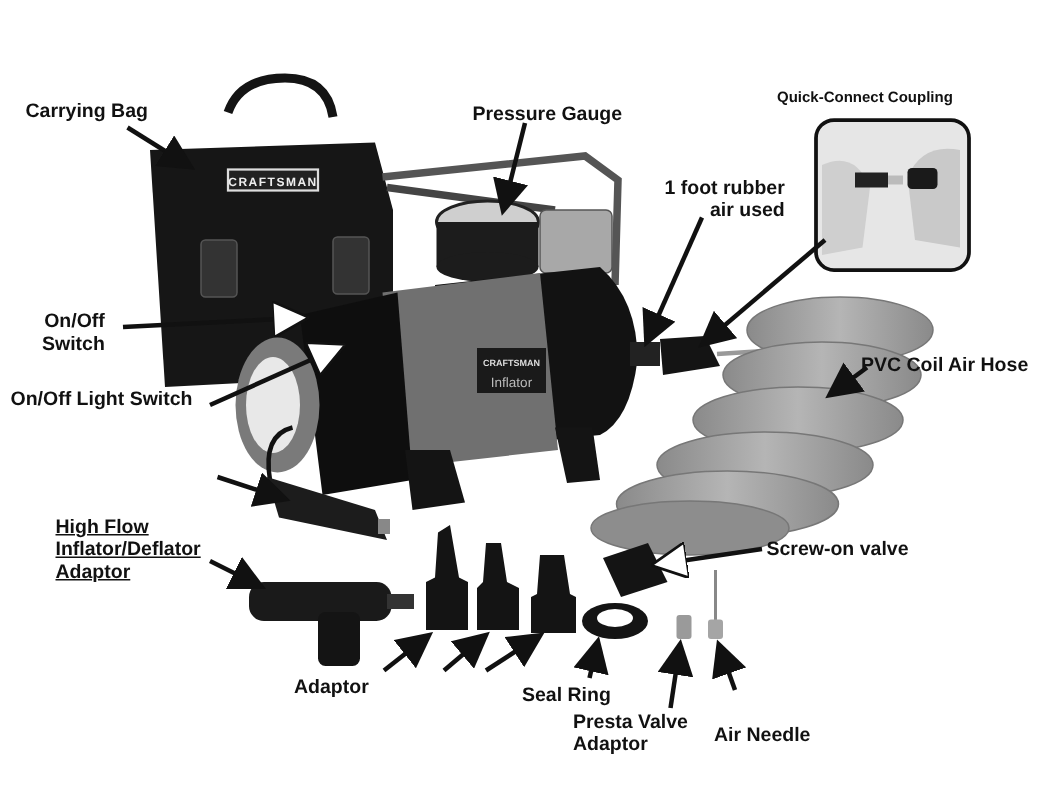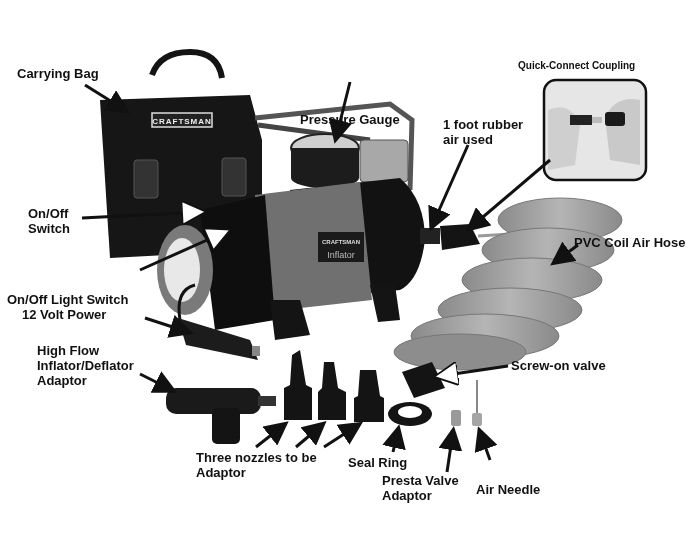--- a/index.html
+++ b/index.html
@@ -1,21 +1,21 @@
 <!DOCTYPE html>
 <html><head>
   <meta charset="utf-8">
   <style>
     html, body { margin: 0; padding: 0; background: #ffffff; }
     body { width: 697px; height: 541px; position: relative; overflow: hidden;
            font-family: "Liberation Sans", sans-serif; }
     #art { position: absolute; left: 0; top: 0; }
     .lbl { position: absolute; font-family: "Liberation Sans", sans-serif; font-weight: bold;
            font-size: 13px; line-height: 15px; color: #111111; white-space: nowrap; }
-    .lbl.c { text-align: left; }
+    .lbl.c { text-align: right; }
     .ln { display: block; }
   </style>
 </head>
 <body>
 
 <svg id="art" width="697" height="541" viewBox="0 0 697 541">
   <defs>
     <marker id="ah" markerWidth="8" markerHeight="8" refX="6" refY="4" orient="auto" markerUnits="strokeWidth">
       <path d="M0,0 L8,4 L0,8 z" fill="#111"></path>
     </marker>
@@ -133,53 +133,51 @@
     <line x1="324" y1="447" x2="358" y2="425" marker-end="url(#ah)"></line>
     <line x1="393" y1="452" x2="398" y2="430" marker-end="url(#ah)"></line>
     <line x1="447" y1="472" x2="453" y2="432" marker-end="url(#ah)"></line>
     <line x1="490" y1="460" x2="480" y2="432" marker-end="url(#ah)"></line>
   </g>
 </svg>
 
 <div class="lbl" style="left:17px;top:66px;">
   <span class="ln">Carrying Bag</span>
 </div>
-<div class="lbl" style="left:300px;top:68px;margin-top:44px;">
+<div class="lbl" style="left:315px;top:68px;">
   <span class="ln">Pressure Gauge</span>
 </div>
 <div class="lbl" style="left:518px;top:58px;font-size:10px;">
   <span class="ln">Quick-Connect Coupling</span>
 </div>
 <div class="lbl c" style="left:443px;top:117px;">
   <span class="ln">1 foot rubber</span>
   <span class="ln">air used</span>
 </div>
 <div class="lbl c" style="left:28px;top:206px;">
   <span class="ln">On/Off</span>
   <span class="ln">Switch</span>
 </div>
 <div class="lbl" style="left:574px;top:235px;">
   <span class="ln">PVC Coil Air Hose</span>
 </div>
-<div class="lbl" style="left:7px;top:292px;text-align:center;">
+<div class="lbl" style="left:7px;top:258px;text-align:center;">
   <span class="ln">On/Off Light Switch</span>
 </div>
 <div class="lbl c" style="left:22px;top:307px;">
-  <span class="ln">12 Volt Power</span>
 </div>
-<div class="lbl" style="left:37px;top:343px;">
+<div class="lbl" style="left:37px;top:343px;text-decoration:underline;">
   <span class="ln">High Flow</span>
   <span class="ln">Inflator/Deflator</span>
   <span class="ln">Adaptor</span>
 </div>
 <div class="lbl" style="left:511px;top:358px;">
   <span class="ln">Screw-on valve</span>
 </div>
 <div class="lbl" style="left:196px;top:450px;">
-  <span class="ln">Three nozzles to be</span>
   <span class="ln">Adaptor</span>
 </div>
 <div class="lbl" style="left:348px;top:455px;">
   <span class="ln">Seal Ring</span>
 </div>
 <div class="lbl" style="left:382px;top:473px;">
   <span class="ln">Presta Valve</span>
   <span class="ln">Adaptor</span>
 </div>
 <div class="lbl" style="left:476px;top:462px;margin-top:20px;">

